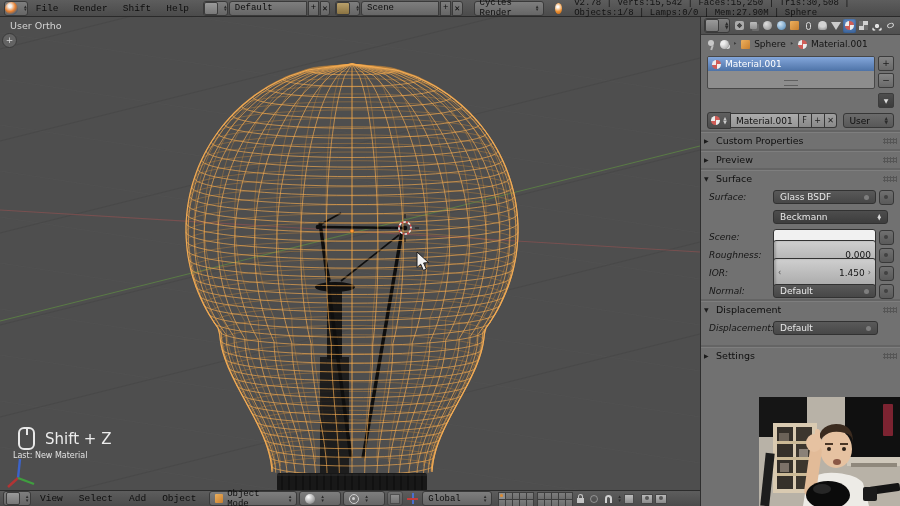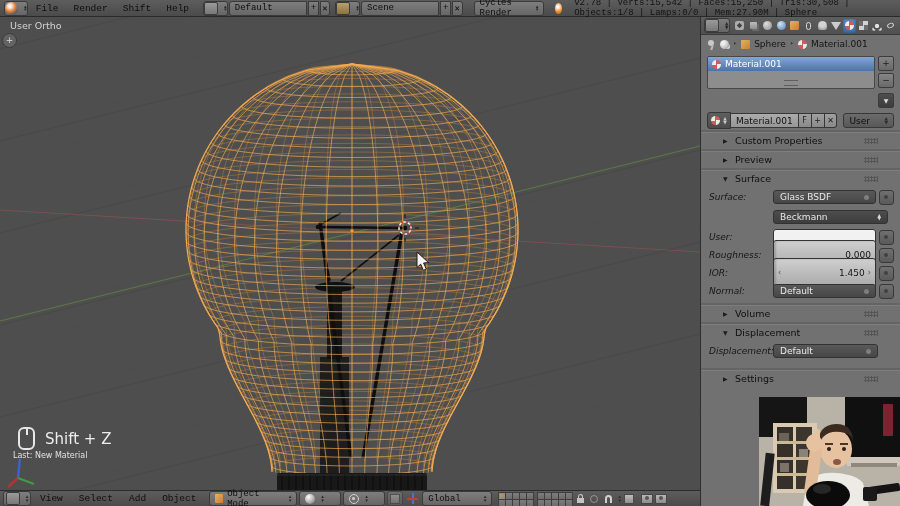--- a/index.html
+++ b/index.html
@@ -107,21 +107,21 @@
   .namefield{flex:1;height:15px;background:linear-gradient(#ababab,#979797);border:1px solid #373737;border-left:none;
              display:flex;align-items:center;padding:0 5px;font-size:9px;color:#101010;box-sizing:border-box;}
   .nbtn{width:14px;height:15px;background:linear-gradient(#9f9f9f,#8a8a8a);border:1px solid #373737;border-left:none;
         display:flex;align-items:center;justify-content:center;font-size:8px;color:#222;box-sizing:border-box;}
   .nbtn.last{border-radius:0 3px 3px 0;}
   .datawidget{width:54px;height:15px;margin-left:6px;background:linear-gradient(#6b6b6b,#585858);
               border:1px solid #373737;border-radius:3px;display:flex;align-items:center;padding:0 5px;
               font-size:9px;color:#0f0f0f;box-sizing:border-box;}
   .sp{flex:1;}
 
-  .panel-h{height:15px;display:flex;align-items:center;gap:5px;padding:0 22px;margin-top:3px;
+  .panel-h{height:15px;display:flex;align-items:center;gap:5px;padding:0 3px;margin-top:3px;
            border-top:1px solid #7e7e7e;box-shadow:0 -2px 0 #646464;font-size:9.5px;color:#0f0f0f;}
   .tri{font-size:6px;color:#1b1b1b;width:7px;}
   .grip{margin-left:auto;width:14px;height:6px;
         background-image:radial-gradient(#565656 1px,transparent 1.2px);background-size:3px 3px;}
   .prow{display:flex;align-items:center;margin:4px 6px 0 8px;height:14px;}
   .plabel{width:64px;font-size:9px;color:#161616;flex:none;font-style:italic;}
   .pmenu{flex:1;height:14px;background:linear-gradient(#595959,#474747);border:1px solid #323232;border-radius:3px;
          color:#e8e8e8;font-size:9px;display:flex;align-items:center;padding:0 6px;box-sizing:border-box;}
   .pmenu .dot{margin-left:auto;width:5px;height:5px;border-radius:50%;background:#7e7e7e;}
   .pnum{flex:1;height:30px;background:linear-gradient(#cfcfcf,#a9a9a9);border:1px solid #323232;border-radius:3px;
@@ -504,21 +504,21 @@
       <span>Beckmann</span>
       <span class="sp"></span>
       <span class="ud" style="color:#d8d8d8;">
           <span>▲</span>
           <span>▼</span>
         </span>
     </div>
     <div style="width:16px;flex:none;"></div>
   </div>
   <div class="prow" style="margin-top:6px;">
-    <span class="plabel">User:</span>
+    <span class="plabel">Scene:</span>
     <div class="swatch"></div>
     <div class="sock"></div>
   </div>
   <div class="prow">
     <span class="plabel">Roughness:</span>
     <div class="pnum">
       <span class="val">0.000</span>
     </div>
     <div class="sock"></div>
   </div>
@@ -533,25 +533,20 @@
   </div>
   <div class="prow">
     <span class="plabel">Normal:</span>
     <div class="pmenu">
       <span>Default</span>
       <span class="dot"></span>
     </div>
     <div class="sock"></div>
   </div>
 
-  <div class="panel-h" style="margin-top:7px;">
-    <span class="tri">▶</span>
-    <span>Volume</span>
-    <span class="grip"></span>
-  </div>
   <div class="panel-h">
     <span class="tri">▼</span>
     <span>Displacement</span>
     <span class="grip"></span>
   </div>
   <div class="prow">
     <span class="plabel">Displacement:</span>
     <div class="pmenu">
       <span>Default</span>
       <span class="dot"></span>

